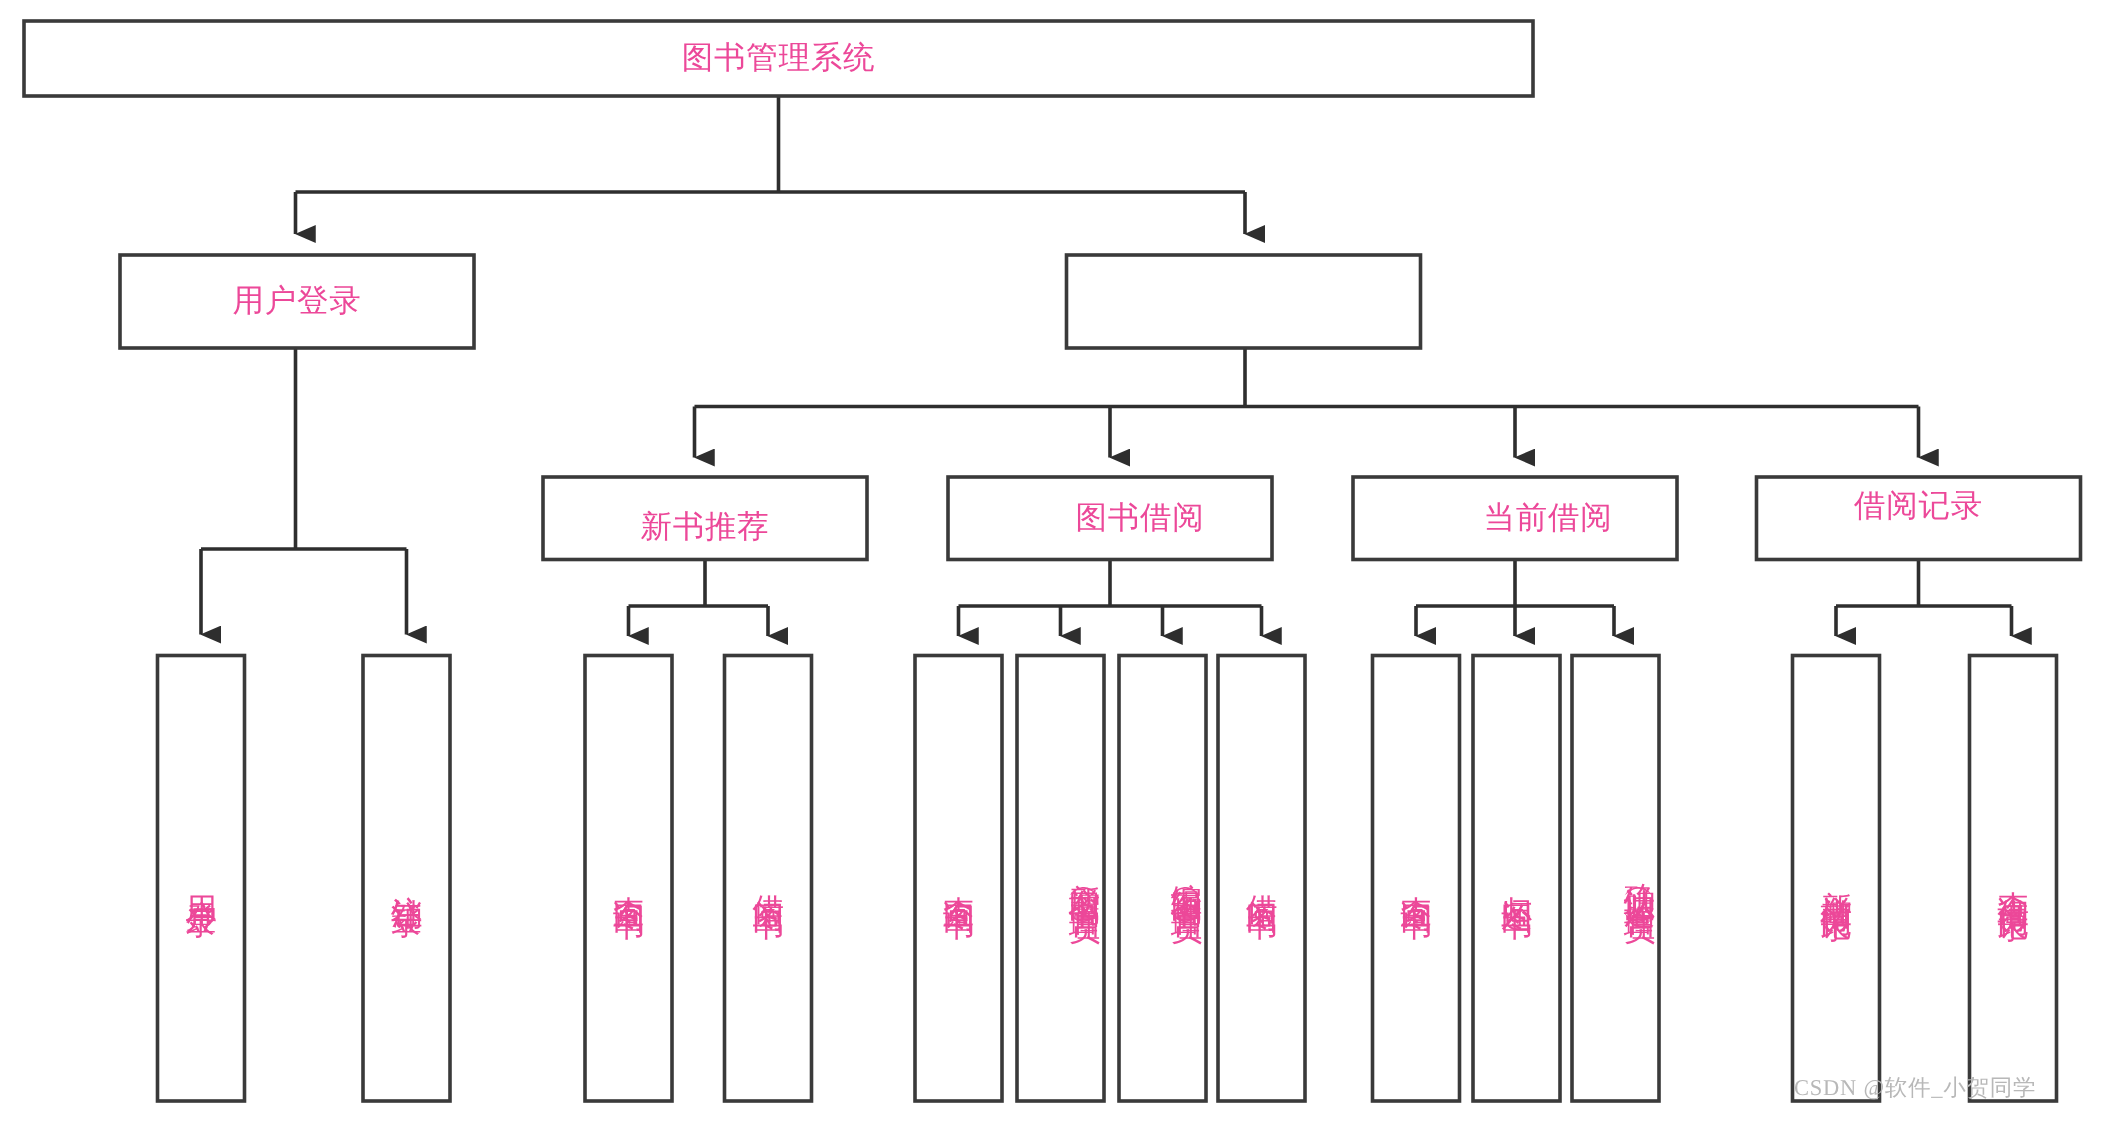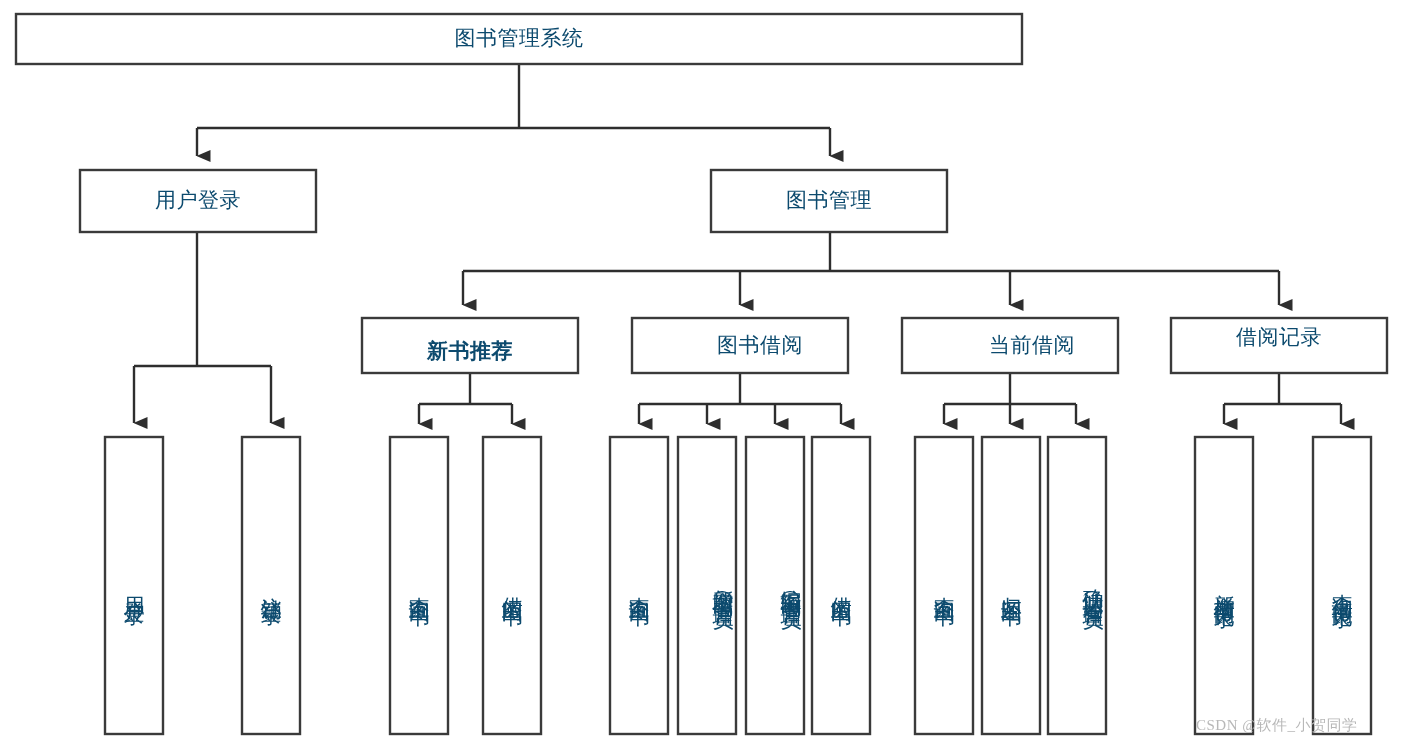--- a/index.html
+++ b/index.html
@@ -37,21 +37,21 @@
   }
   .arrow-head {
     fill: #2e2e2e;
     stroke: none;
   }
   .node-label {
     position: absolute;
     display: flex;
     align-items: center;
     justify-content: center;
-    color: #0c4a6e;
+    color: #ec4899;
     font-family: "DejaVu Sans", "Liberation Sans", sans-serif;
     pointer-events: none;
     box-sizing: border-box;
   }
   .node-label.horizontal {
     font-size: 21px;
     letter-spacing: 0.5px;
     line-height: 1.2;
   }
   .node-label.vertical {
@@ -162,23 +162,22 @@
     <rect class="node-box" x="982" y="437" width="58" height="297"></rect>
     <rect class="node-box" x="1048" y="437" width="58" height="297"></rect>
 
     <rect class="node-box" x="1195" y="437" width="58" height="297"></rect>
     <rect class="node-box" x="1313" y="437" width="58" height="297"></rect>
   </svg>
 
   <div class="node-label horizontal" style="left:16px;top:14px;width:1006px;height:50px;">图书管理系统</div>
 
   <div class="node-label horizontal" style="left:80px;top:170px;width:236px;height:62px;">用户登录</div>
-  <div class="node-label horizontal" style="left:711px;top:170px;width:236px;height:62px;">图书管理</div>
-
-  <div class="node-label horizontal" style="left:362px;top:318px;width:216px;height:68px;font-weight:bold;">新书推荐</div>
+
+  <div class="node-label horizontal" style="left:362px;top:318px;width:216px;height:68px;">新书推荐</div>
   <div class="node-label horizontal" style="left:632px;top:318px;width:256px;height:55px;">图书借阅</div>
   <div class="node-label horizontal" style="left:902px;top:318px;width:260px;height:55px;">当前借阅</div>
   <div class="node-label horizontal" style="left:1171px;top:318px;width:216px;height:39px;">借阅记录</div>
 
   <div class="node-label vertical" style="left:105px;top:437px;width:58px;height:297px;">用户登录</div>
   <div class="node-label vertical" style="left:242px;top:437px;width:58px;height:297px;">注销登录</div>
 
   <div class="node-label vertical" style="left:390px;top:437px;width:58px;height:297px;">查询图书</div>
   <div class="node-label vertical" style="left:483px;top:437px;width:58px;height:297px;">借阅图书</div>
 

